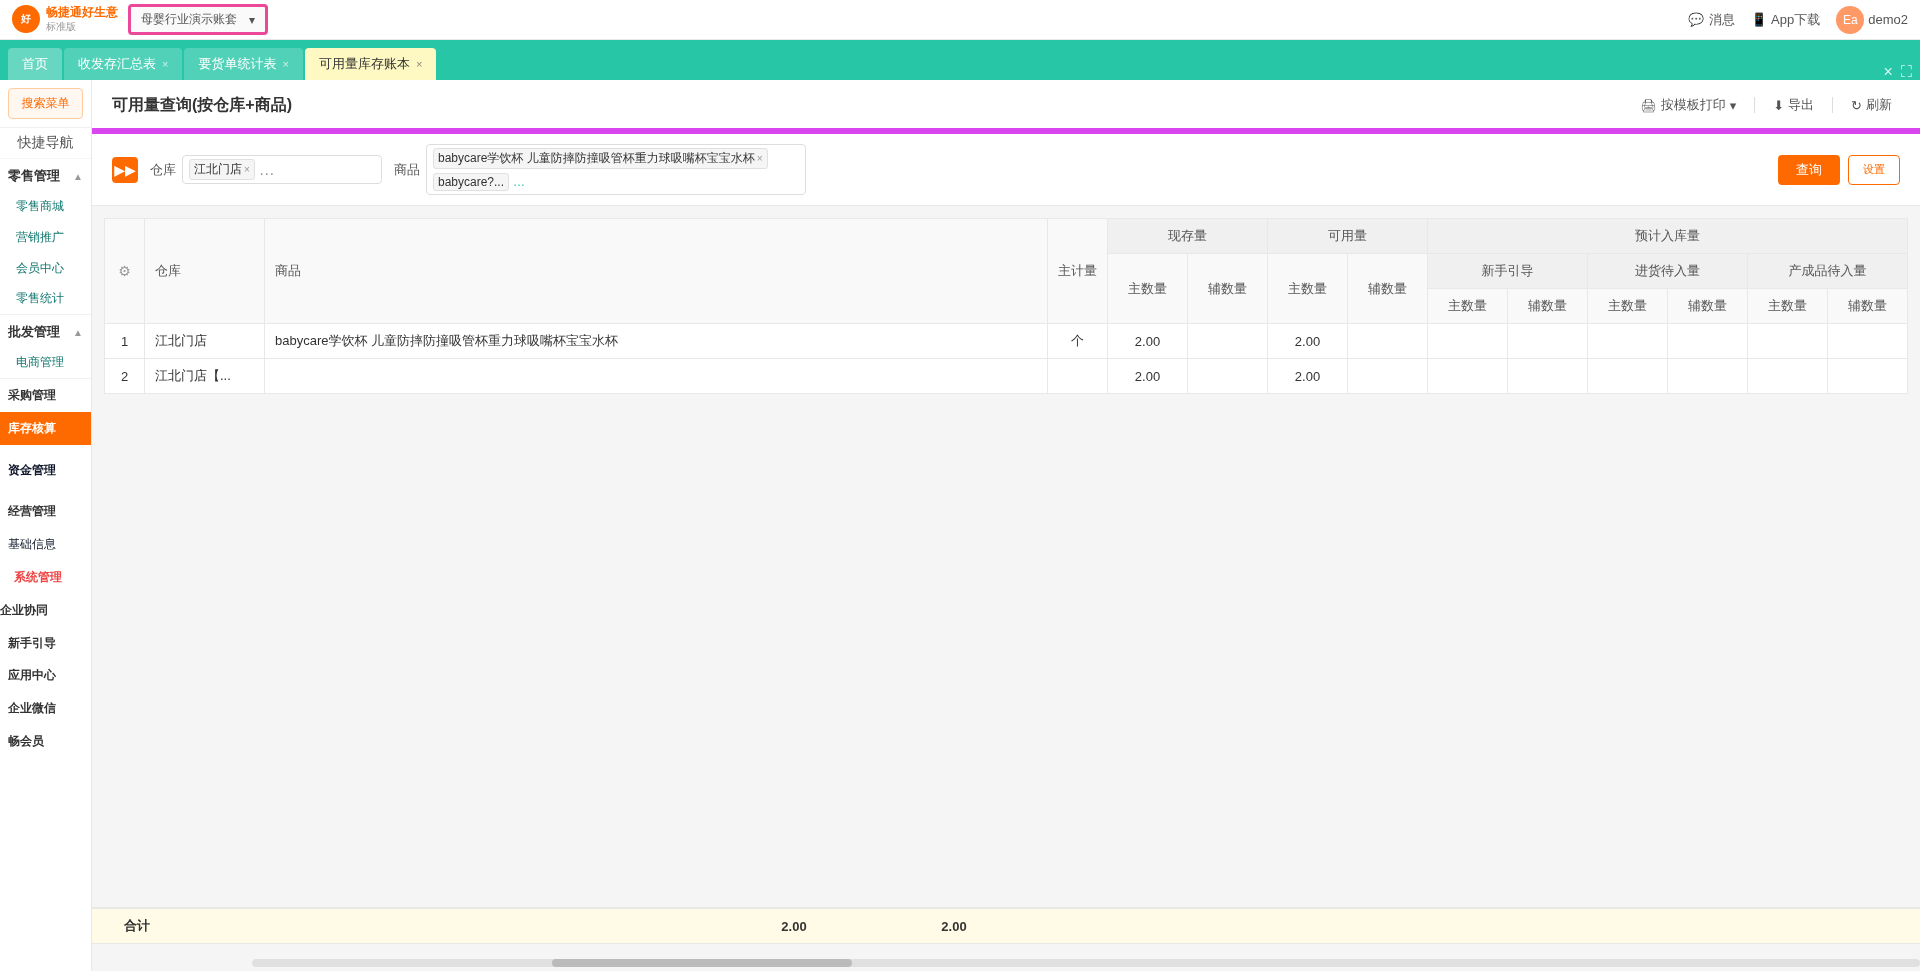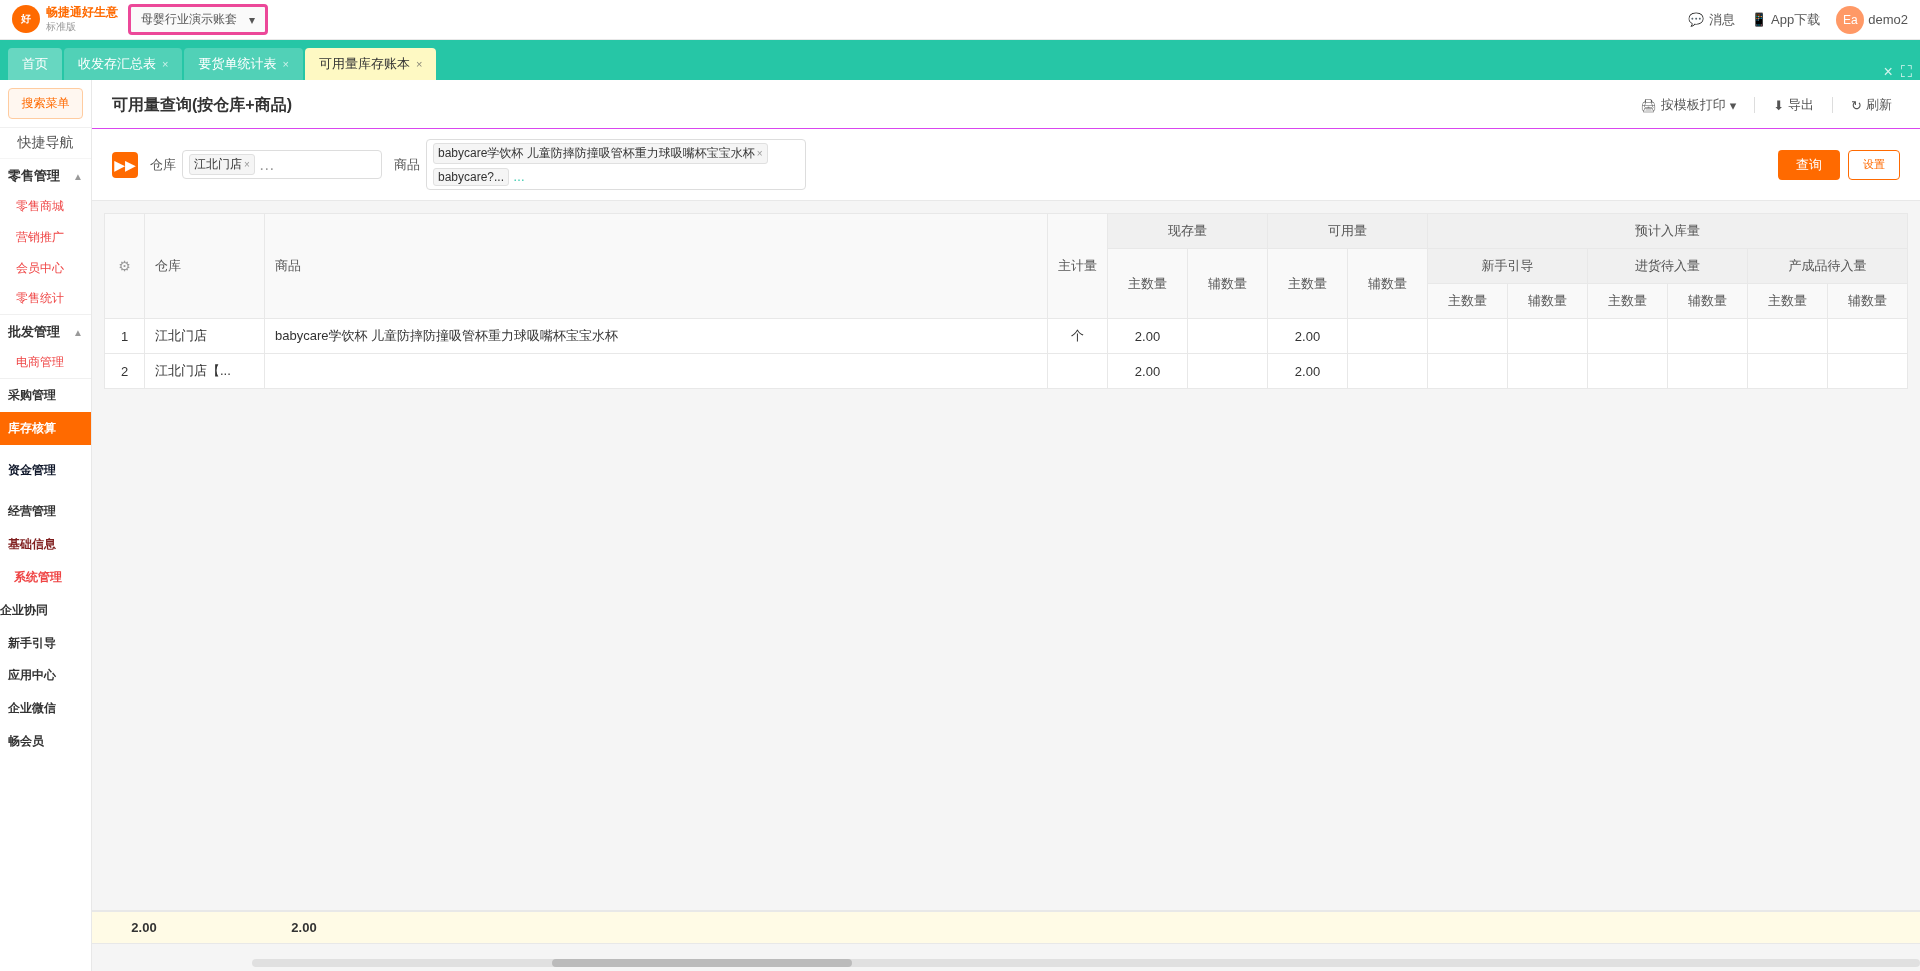--- a/index.html
+++ b/index.html
@@ -78,34 +78,34 @@
       font-weight: bold;
       display: flex;
       align-items: center;
       justify-content: space-between;
       cursor: pointer;
     }
     .sidebar-section-title .arrow { font-size: 10px; color: #999; }
     .sidebar-item {
       padding: 7px 8px 7px 16px;
       font-size: 12px;
-      color: #ef4444;
+      color: #0f766e;
       cursor: pointer;
       line-height: 1.4;
     }
     .sidebar-item.active { color: #fff; background: #ff6a00; }
 
     
     .content { flex: 1; display: flex; flex-direction: column; overflow: hidden; }
 
     
     .page-header {
       background: #fff;
       padding: 12px 20px 10px;
-      border-bottom: 1px solid #d946ef;
+      border-bottom: 6px solid #d946ef;
       display: flex;
       align-items: center;
       justify-content: space-between;
       flex-shrink: 0;
     }
     .page-title { font-size: 16px; font-weight: bold; color: #333; }
     .page-actions { display: flex; align-items: center; gap: 10px; }
     .page-action-btn { display: flex; align-items: center; gap: 4px; font-size: 13px; color: #555; cursor: pointer; padding: 4px 8px; border-radius: 4px; }
     .divider-v { width: 1px; height: 16px; background: #ddd; }
 
@@ -337,21 +337,21 @@
         <span>批发管理</span>
         <span class="arrow">▲</span>
       </div>
       <div class="sidebar-item">电商管理</div>
     </div>
 
     <div class="sidebar-item" style="font-weight:bold; color:#333; padding:8px 8px;">采购管理</div>
     <div class="sidebar-item active" style="font-weight:bold; padding:8px 8px;">库存核算</div>
     <div class="sidebar-item" style="font-weight:bold; color:#0f172a; padding:17px 8px;">资金管理</div>
     <div class="sidebar-item" style="font-weight:bold; color:#333; padding:8px 8px;">经营管理</div>
-    <div class="sidebar-item" style="font-weight:bold; color:#7f1d1d; padding:8px 8px;">基础信息</div>
+    <div class="sidebar-item" style="font-weight:normal; color:#0f172a; padding:8px 8px;">基础信息</div>
     <div class="sidebar-item" style="font-weight:bold; color:#ef4444; padding:8px 14px;">系统管理</div>
     <div class="sidebar-item" style="font-weight:bold; color:#333; padding:8px 0;">企业协同</div>
     <div class="sidebar-item" style="font-weight:bold; color:#333; padding:8px 8px;">新手引导</div>
     <div class="sidebar-item" style="font-weight:bold; color:#333; padding:8px 8px;">应用中心</div>
     <div class="sidebar-item" style="font-weight:bold; color:#333; padding:8px 8px;">企业微信</div>
     <div class="sidebar-item" style="font-weight:bold; color:#333; padding:8px 8px;">畅会员</div>
   </div>
 
   <div class="content">
 
@@ -485,20 +485,21 @@
       <td></td>
       <td></td>
       <td></td>
       <td></td>
     </tr>
           </tbody>
       </table>
     </div>
 
     <div class="table-footer">
+      <div class="footer-label">合计</div>
       <div class="footer-val">2.00</div>
       <div class="footer-val"></div>
       <div class="footer-val">2.00</div>
       <div class="footer-val"></div>
     </div>
 
     <div class="bottom-bar">
       <div class="fake-scrollbar">
         <div class="fake-scrollbar-thumb"></div>
       </div>

